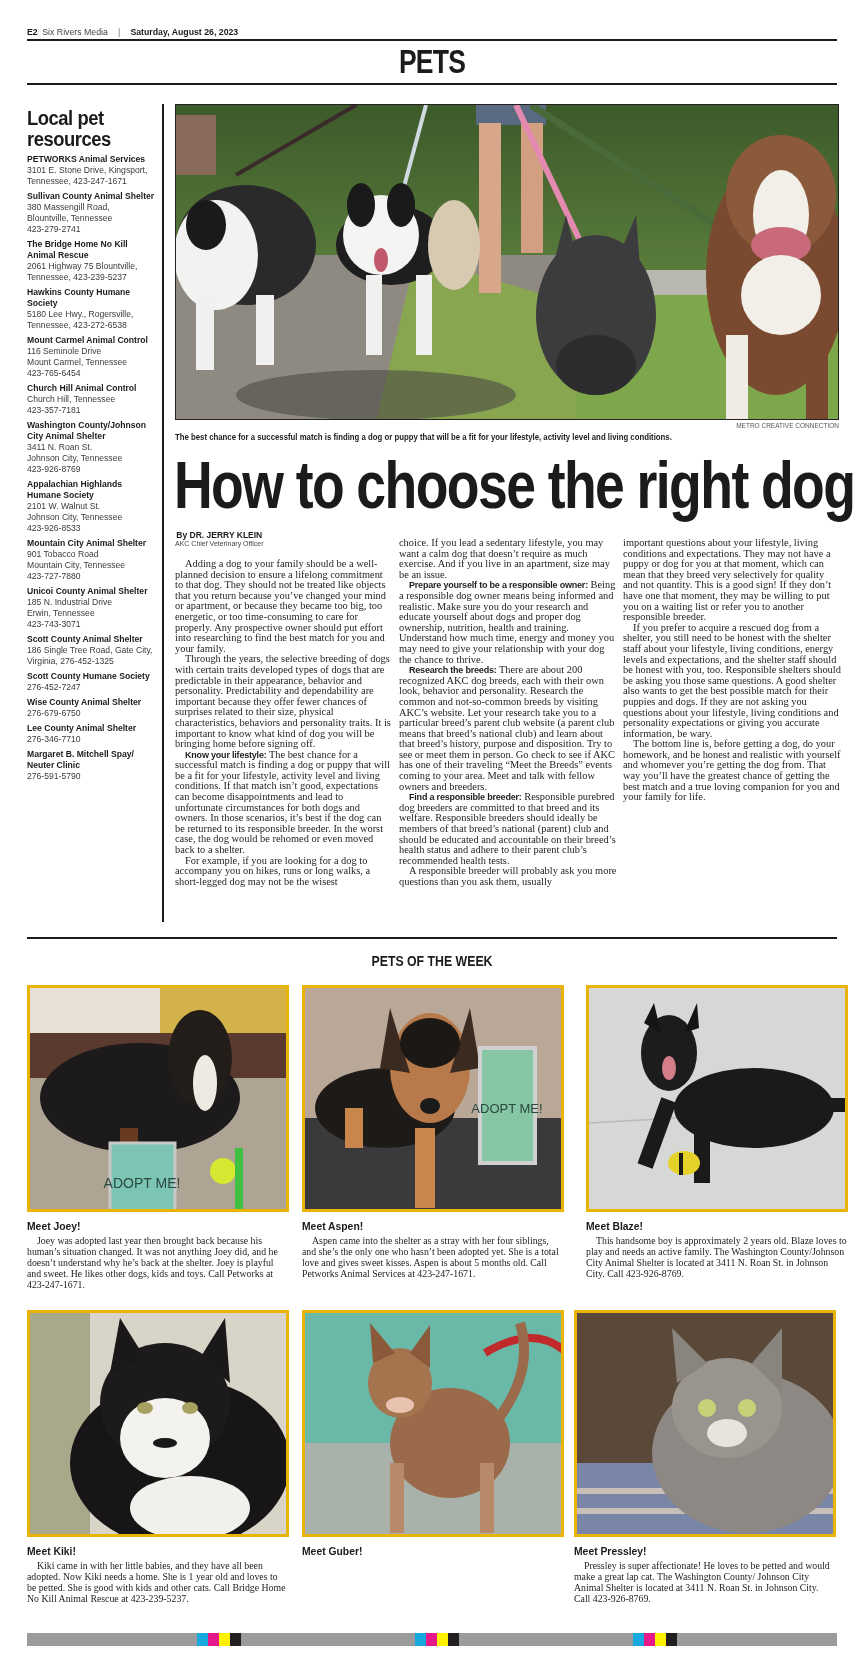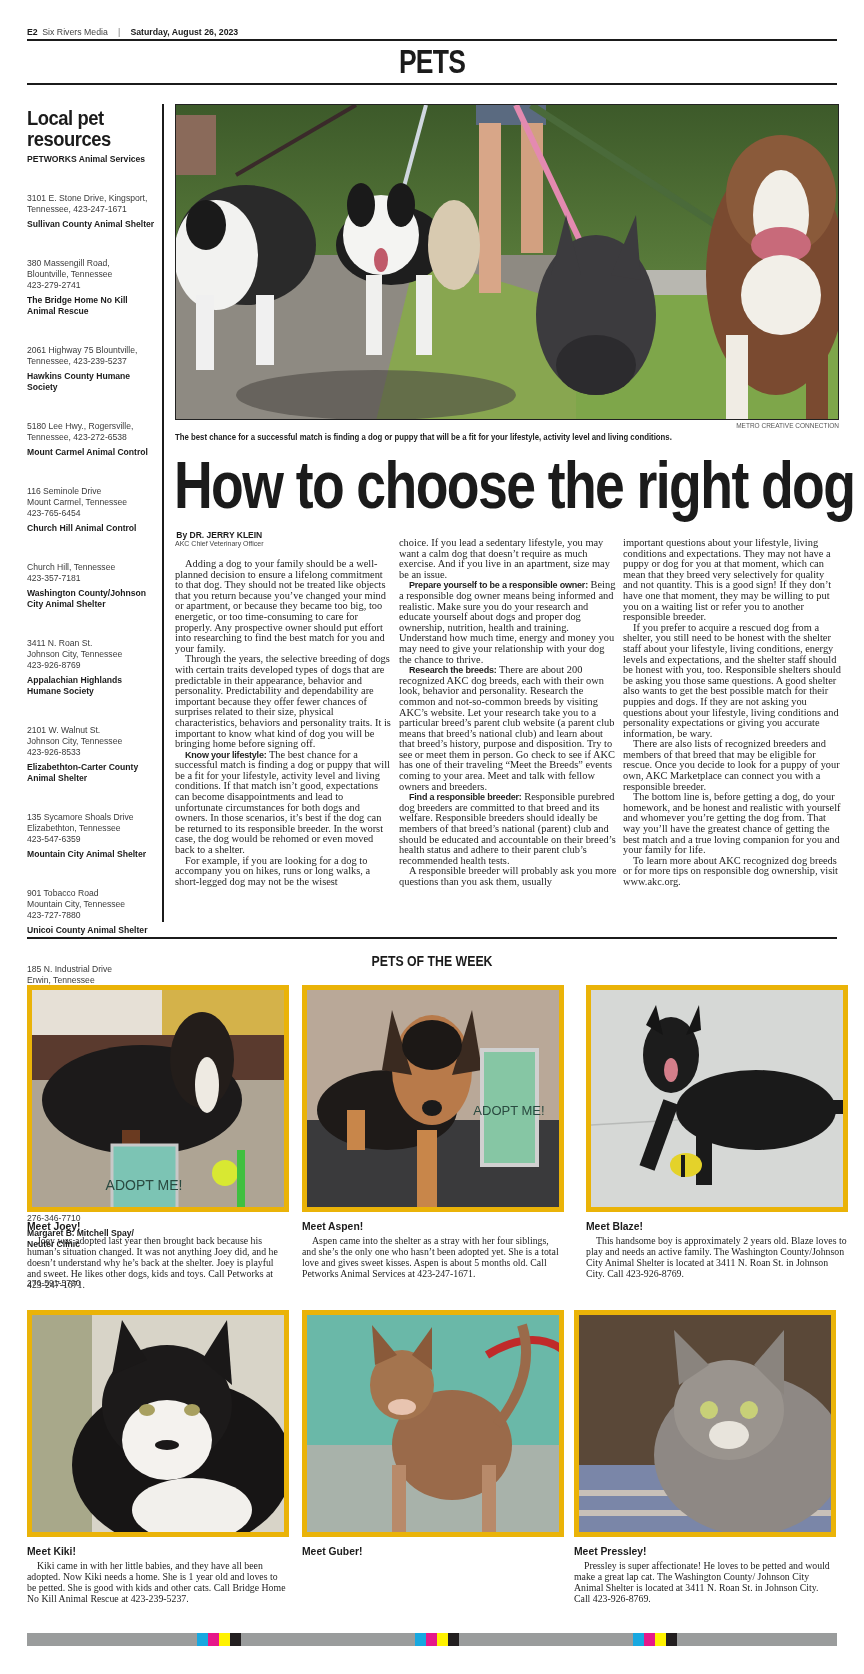--- a/index.html
+++ b/index.html
@@ -15,21 +15,21 @@
   .rule.top1 { top: 39px; height: 1.5px; }
   .rule.top2 { top: 83px; height: 1.5px; }
   .section-title { position: absolute; left: 0; width: 864px; top: 42px; text-align: center; font-family: "Liberation Sans", sans-serif; font-weight: bold; font-size: 34px; letter-spacing: -1px; transform: scaleX(0.78); }
 
   
   .sidebar { position: absolute; left: 27px; top: 108px; width: 128px; font-family: "Liberation Sans", sans-serif; }
   .sidebar-rule { position: absolute; left: 162px; top: 104px; width: 1.5px; height: 818px; background: #1b1b1b; }
   .sidebar h2 { font-size: 20px; font-weight: bold; line-height: 21px; letter-spacing: -0.5px; margin-bottom: 4px; transform: scaleX(0.92); transform-origin: left; }
   .res { margin-bottom: 4px; font-size: 8.6px; line-height: 11px; }
   .res .rname { font-weight: bold; color: #1b1b1b; }
-  .res .raddr { color: #3a3a3a; white-space: pre-line; margin-top: 28px; }
+  .res .raddr { color: #3a3a3a; white-space: pre-line; }
 
   
   .hero { position: absolute; left: 175px; top: 104px; width: 664px; height: 316px; border: 1px solid #222; overflow: hidden; }
   .credit { position: absolute; left: 175px; top: 422px; width: 664px; text-align: right; font-family: "Liberation Sans", sans-serif; font-size: 6.5px; color: #555; }
   .caption { position: absolute; left: 175px; top: 432px; width: 664px; font-family: "Liberation Sans", sans-serif; font-size: 8.4px; font-weight: bold; color: #222; white-space: nowrap; transform: scaleX(0.93); transform-origin: left; }
   .headline { position: absolute; left: 174px; top: 450px; width: 700px; font-family: "Liberation Sans", sans-serif; font-weight: bold; font-size: 67px; letter-spacing: -2px; line-height: 70px; white-space: nowrap; transform: scaleX(0.8); transform-origin: left; color: #1b1b1b; }
 
   
   .byline { position: absolute; left: 175px; top: 530px; font-family: "Liberation Sans", sans-serif; text-align: center; }
   .byline .by { font-size: 8.5px; font-weight: bold; }
@@ -39,21 +39,21 @@
   .col p.noindent { text-indent: 0; margin-top: 8px; }
   .col .lead { font-family: "Liberation Sans", sans-serif; font-weight: bold; font-size: 9px; letter-spacing: -0.2px; }
   .col1 { left: 175px; top: 559px; width: 218px; }
   .col2 { left: 399px; top: 530px; width: 218px; }
   .col3 { left: 623px; top: 530px; width: 218px; }
 
   .rule.mid { top: 937px; height: 1.5px; }
   .potw-title { position: absolute; left: 0; width: 864px; top: 952px; text-align: center; font-family: "Liberation Sans", sans-serif; font-weight: bold; font-size: 15px; transform: scaleX(0.82); }
 
   .pet { position: absolute; width: 262px; }
-  .pet .photo { width: 262px; height: 227px; border: 5px solid #eab308; overflow: hidden; position: relative; }
+  .pet .photo { width: 262px; height: 227px; border: 3px solid #eab308; overflow: hidden; position: relative; }
   .pet .pname { font-family: "Liberation Sans", sans-serif; font-weight: bold; font-size: 11.5px; margin-top: 8px; margin-bottom: 3px; transform: scaleX(0.9); transform-origin: left; }
   .pet .pdesc { font-size: 9.8px; line-height: 11px; text-indent: 10px; color: #222; }
   .p1 { left: 27px; top: 985px; }
   .p2 { left: 302px; top: 985px; }
   .p3 { left: 586px; top: 985px; }
   .p4 { left: 27px; top: 1310px; }
   .p5 { left: 302px; top: 1310px; }
   .p6 { left: 574px; top: 1310px; }
 
   .colorbar { position: absolute; left: 27px; top: 1633px; width: 810px; height: 13px; background: #9a9c9c; }
@@ -113,26 +113,20 @@
         <div class="rname">Washington County/Johnson City Animal Shelter</div>
         <div class="raddr">3411 N. Roan St.
 Johnson City, Tennessee
 423-926-8769</div>
       </div>
       <div class="res">
         <div class="rname">Appalachian Highlands Humane Society</div>
         <div class="raddr">2101 W. Walnut St.
 Johnson City, Tennessee
 423-926-8533</div>
-      </div>
-      <div class="res">
-        <div class="rname">Elizabethton-Carter County Animal Shelter</div>
-        <div class="raddr">135 Sycamore Shoals Drive
-Elizabethton, Tennessee
-423-547-6359</div>
       </div>
       <div class="res">
         <div class="rname">Mountain City Animal Shelter</div>
         <div class="raddr">901 Tobacco Road
 Mountain City, Tennessee
 423-727-7880</div>
       </div>
       <div class="res">
         <div class="rname">Unicoi County Animal Shelter</div>
         <div class="raddr">185 N. Industrial Drive
@@ -239,23 +233,21 @@
 <div class="col col2" id="col2">
     <p class="noindent"><span>choice. If you lead a sedentary lifestyle, you may want a calm dog that doesn’t require as much exercise. And if you live in an apartment, size may be an issue.</span></p>
     <p><span class="lead">Prepare yourself to be a responsible owner:</span><span> Being a responsible dog owner means being informed and realistic. Make sure you do your research and educate yourself about dogs and proper dog ownership, nutrition, health and training. Understand how much time, energy and money you may need to give your relationship with your dog the chance to thrive.</span></p>
     <p><span class="lead">Research the breeds:</span><span> There are about 200 recognized AKC dog breeds, each with their own look, behavior and personality. Research the common and not-so-common breeds by visiting AKC’s website. Let your research take you to a particular breed’s parent club website (a parent club means that breed’s national club) and learn about that breed’s history, purpose and disposition. Try to see or meet them in person. Go check to see if AKC has one of their traveling “Meet the Breeds” events coming to your area. Meet and talk with fellow owners and breeders.</span></p>
     <p><span class="lead">Find a responsible breeder:</span><span> Responsible purebred dog breeders are committed to that breed and its welfare. Responsible breeders should ideally be members of that breed’s national (parent) club and should be educated and accountable on their breed’s health status and adhere to their parent club’s recommended health tests.</span></p>
     <p><span>A responsible breeder will probably ask you more questions than you ask them, usually</span></p>
   </div>
 <div class="col col3" id="col3">
     <p class="noindent"><span>important questions about your lifestyle, living conditions and expectations. They may not have a puppy or dog for you at that moment, which can mean that they breed very selectively for quality and not quantity. This is a good sign! If they don’t have one that moment, they may be willing to put you on a waiting list or refer you to another responsible breeder.</span></p>
     <p><span>If you prefer to acquire a rescued dog from a shelter, you still need to be honest with the shelter staff about your lifestyle, living conditions, energy levels and expectations, and the shelter staff should be honest with you, too. Responsible shelters should be asking you those same questions. A good shelter also wants to get the best possible match for their puppies and dogs. If they are not asking you questions about your lifestyle, living conditions and personality expectations or giving you accurate information, be wary.</span></p>
-    <p><span>There are also lists of recognized breeders and members of that breed that may be eligible for rescue. Once you decide to look for a puppy of your own, AKC Marketplace can connect you with a responsible breeder.</span></p>
     <p><span>The bottom line is, before getting a dog, do your homework, and be honest and realistic with yourself and whomever you’re getting the dog from. That way you’ll have the greatest chance of getting the best match and a true loving companion for you and your family for life.</span></p>
-    <p><span>To learn more about AKC recognized dog breeds or for more tips on responsible dog ownership, visit www.akc.org.</span></p>
   </div>
 
 <div class="rule mid"></div>
 <div class="potw-title">PETS OF THE WEEK</div>
 
 <div class="pet p1">
   <div class="photo">
     <svg width="262" height="227" viewBox="0 0 262 227">
       <rect width="262" height="227" fill="#b8ad9c"></rect>
       <rect width="262" height="60" fill="#e6e0d6"></rect>

